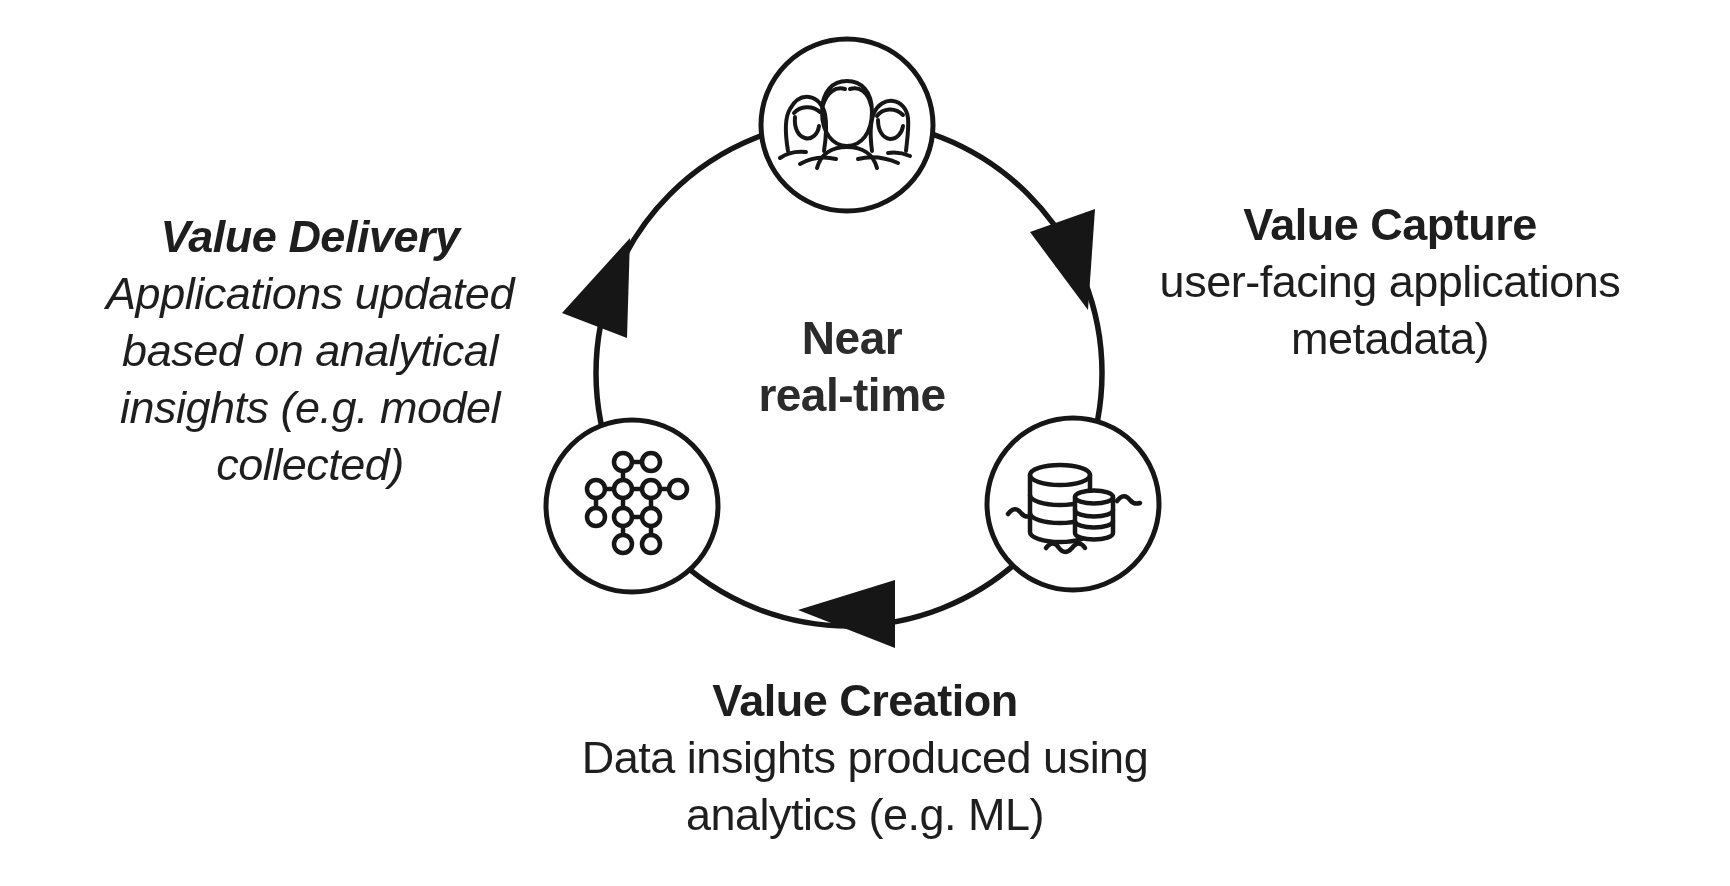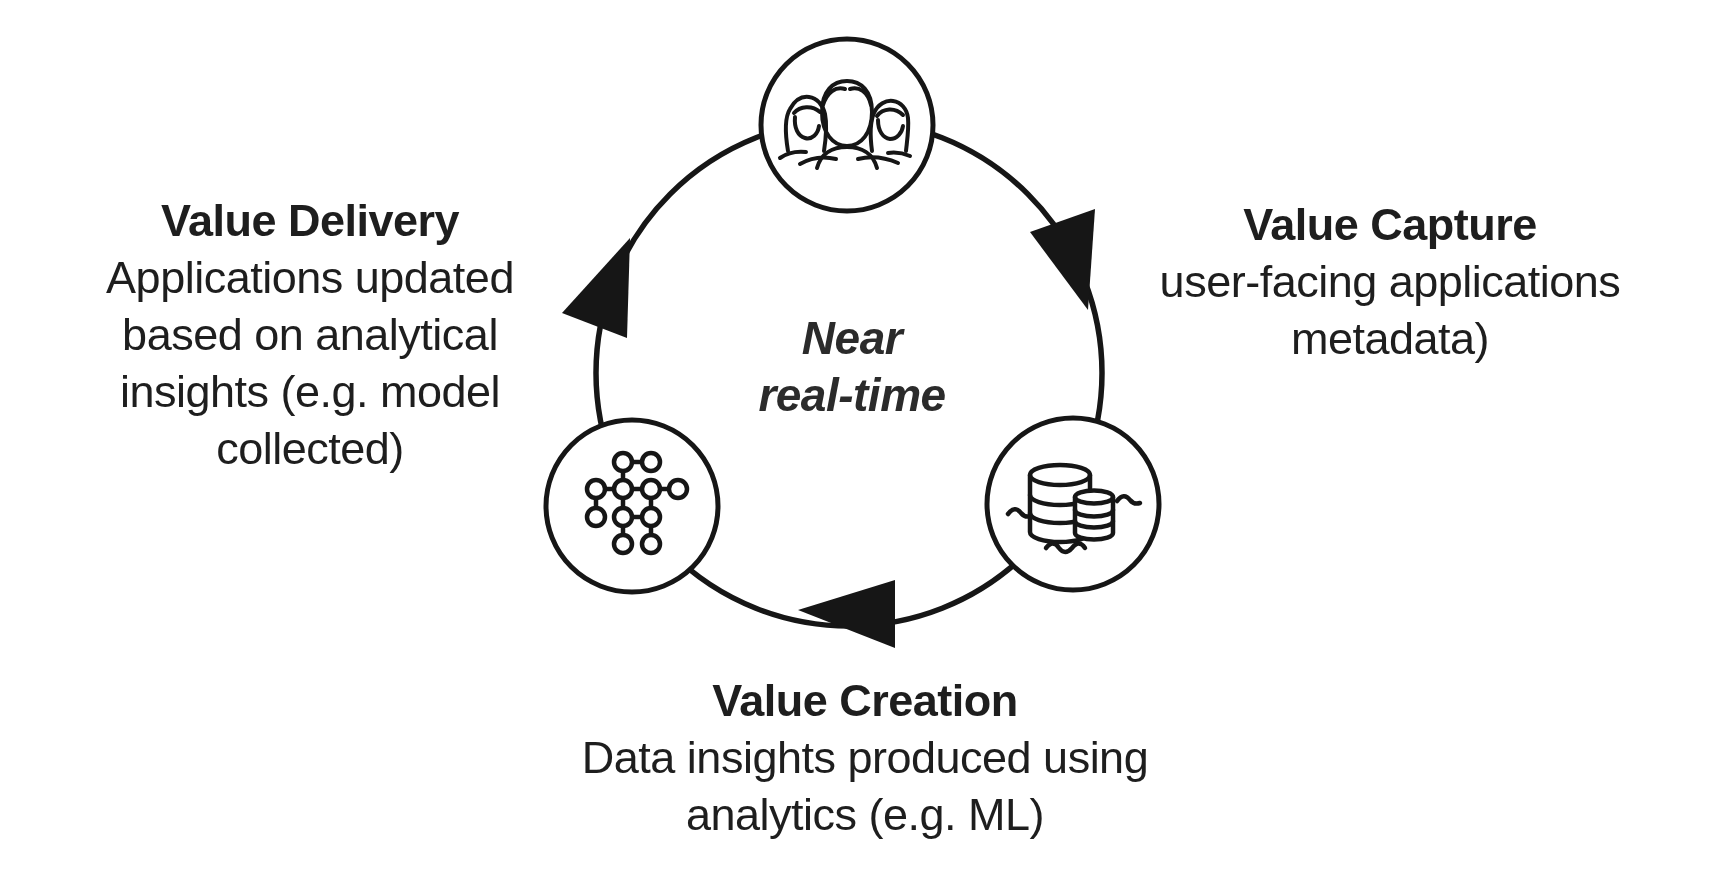--- a/index.html
+++ b/index.html
@@ -30,21 +30,20 @@
   }
   .label .title {
     font-weight: 700;
   }
   .center-label {
     position: absolute;
     text-align: center;
     font-size: 46px;
     line-height: 57px;
     font-weight: 700;
-    font-style: italic;
     color: #2b2b2b;
     letter-spacing: -0.5px;
   }
 </style>
 </head>
 <body>
 
 <div id="stage">
 
   <svg id="cycle-svg" width="1730" height="886" viewBox="0 0 1730 886">
@@ -120,21 +119,21 @@
       <path d="M 1117,501 q 7,-9 13,-1 q 4,5 10,3"></path>
       <path d="M 1046,548 q 7,-9 13,0 q 6,8 13,0 q 7,-9 13,0"></path>
     </g>
   </svg>
 
   <div class="center-label" style="left:702px; top:310px; width:300px;">
     <div>Near</div>
     <div>real-time</div>
   </div>
 
-  <div class="label" style="left:60px; top:192px; width:500px;">
+  <div class="label" style="left:60px; top:208px; width:500px;font-style:italic;">
     <div class="title">Value Delivery</div>
     <div>Applications updated</div>
     <div>based on analytical</div>
     <div>insights (e.g. model</div>
     <div>collected)</div>
   </div>
 
   <div class="label" style="left:1140px; top:196px; width:500px;">
     <div class="title">Value Capture</div>
     <div>user-facing applications</div>

